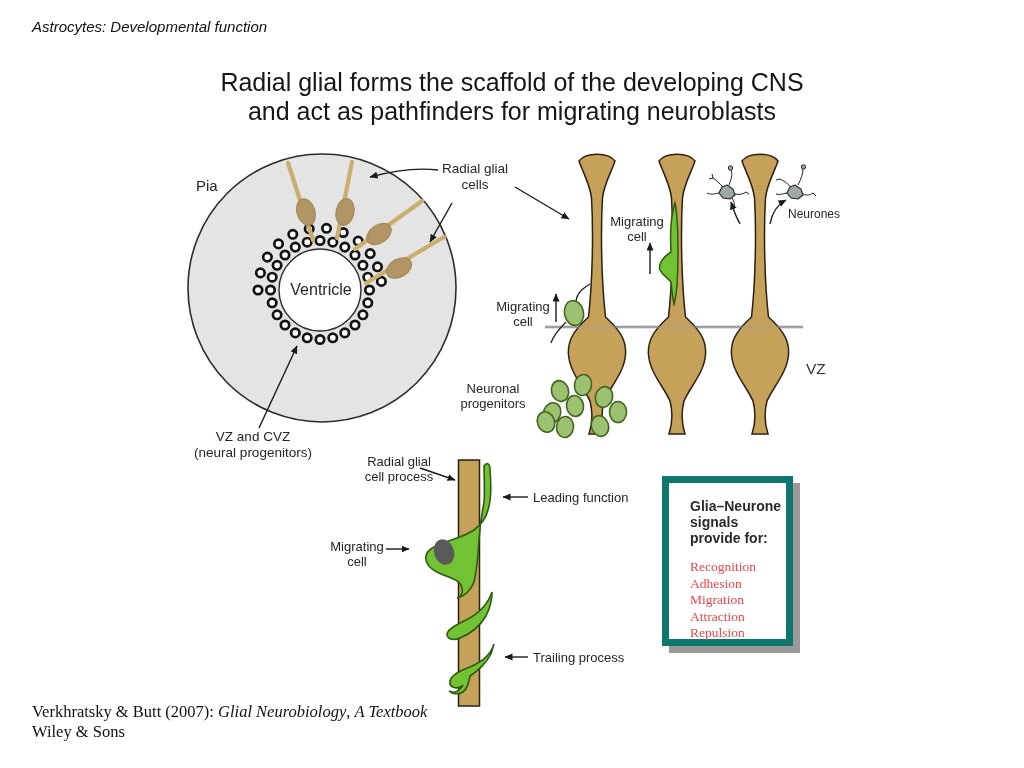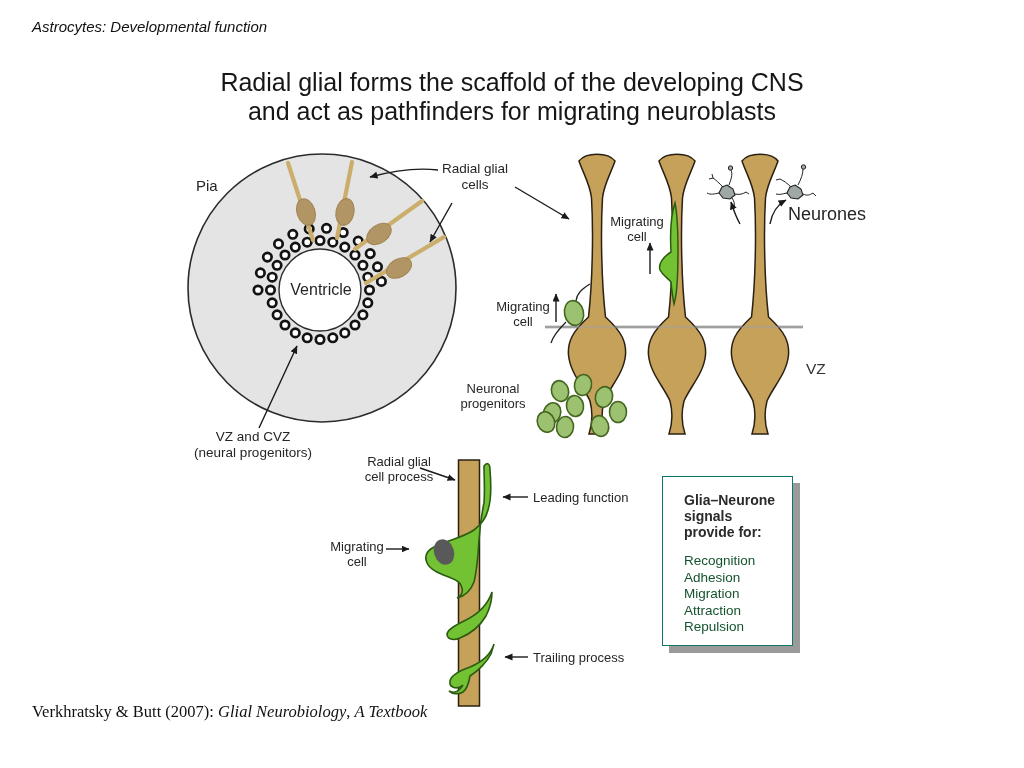--- a/index.html
+++ b/index.html
@@ -11,33 +11,33 @@
   .heading{position:absolute;left:0;right:0;top:68px;text-align:center;font-size:25px;
            line-height:29px;color:#161616;white-space:pre-line;}
   .lbl{position:absolute;font-size:13px;line-height:15px;color:#262626;white-space:pre-line;}
   .lbl.center{transform:translateX(-50%);text-align:center;}
   .lbl-pia{left:196px;top:178px;font-size:15px;}
   .lbl-ventricle{left:321px;top:282px;font-size:16px;}
   .lbl-rgc{left:475px;top:161px;font-size:13.5px;line-height:16px;}
   .lbl-vzcvz{left:253px;top:429px;font-size:13.5px;line-height:16px;}
   .lbl-migleft{left:523px;top:299px;}
   .lbl-migmid{left:637px;top:214px;}
-  .lbl-neurones{left:788px;top:207px;font-size:18px;}
+  .lbl-neurones{left:788px;top:207px;font-size:12px;}
   .lbl-vzright{left:806px;top:361px;font-size:15.5px;color:#333;}
   .lbl-nprog{left:493px;top:381px;}
   .lbl-rgcp{left:399px;top:454px;}
   .lbl-leading{left:533px;top:490px;}
   .lbl-migbottom{left:357px;top:539px;}
   .lbl-trailing{left:533px;top:650px;}
   .signals-box{position:absolute;left:662px;top:476px;width:131px;height:170px;
-               background:#fff;border:1px solid #0f766e;box-shadow:7px 7px 0 var(--shadow-gray,#9a9a9a);
+               background:#fff;border:7px solid #0f766e;box-shadow:7px 7px 0 var(--shadow-gray,#9a9a9a);
                box-sizing:border-box;padding:15px 4px 0 21px;}
   .signals-heading{font-weight:bold;font-size:14px;line-height:16px;color:#2a2a2a;white-space:pre-line;}
   .signals-items{margin-top:13px;}
-  .signals-item{font-size:13.5px;line-height:16.5px;color:#14532d;}
+  .signals-item{font-size:13.5px;line-height:16.5px;color:#ef4444;font-family:Liberation Serif, serif;}
   .citation{position:absolute;left:32px;top:702px;font-family:"Liberation Serif","DejaVu Serif",serif;
             font-size:16.5px;line-height:20px;color:#111;}
   .citation .it{font-style:italic;}
 </style>
 </head>
 <body>
 
 <div class="slide">
 
   <svg id="diagram-svg" width="1024" height="768" viewBox="0 0 1024 768">
@@ -220,14 +220,15 @@
       <div class="signals-item">Recognition</div>
       <div class="signals-item">Adhesion</div>
       <div class="signals-item">Migration</div>
       <div class="signals-item">Attraction</div>
       <div class="signals-item">Repulsion</div>
     </div>
   </div>
 
   <div class="citation">
     <div><span>Verkhratsky &amp; Butt (2007): </span><span class="it">Glial Neurobiology</span><span>, </span><span class="it">A Textbook</span></div>
+    <div>Wiley &amp; Sons</div>
   </div>
 </div>
 
 </body></html>

